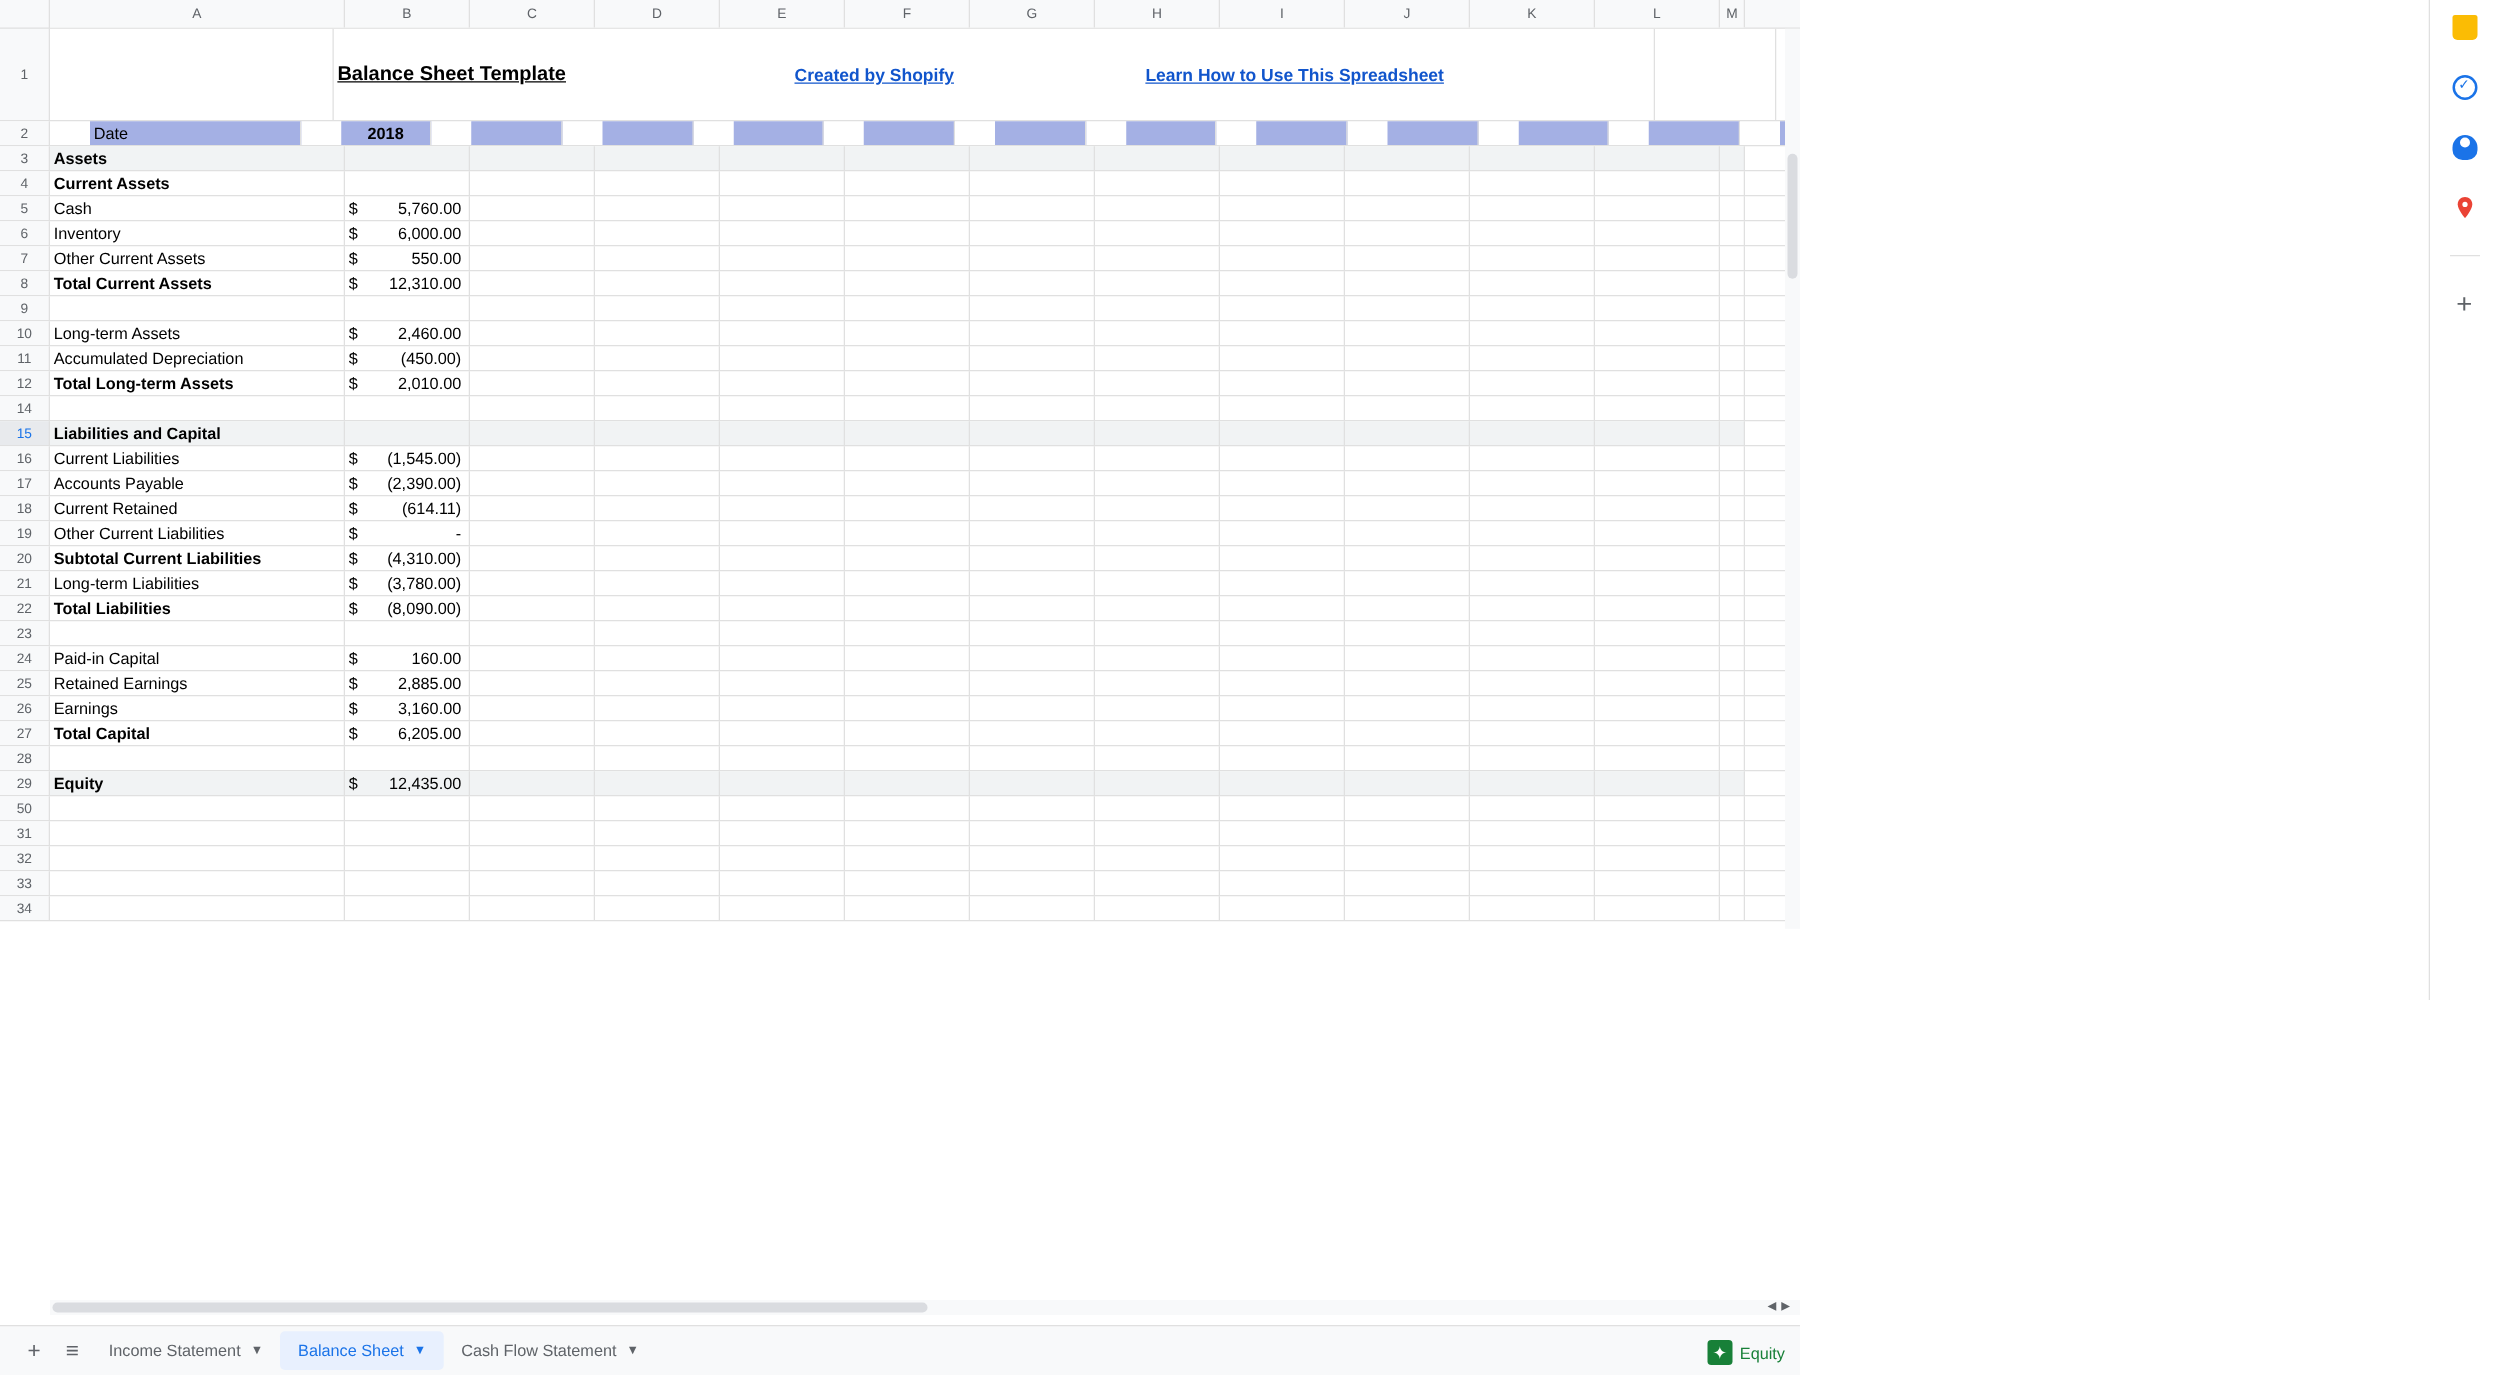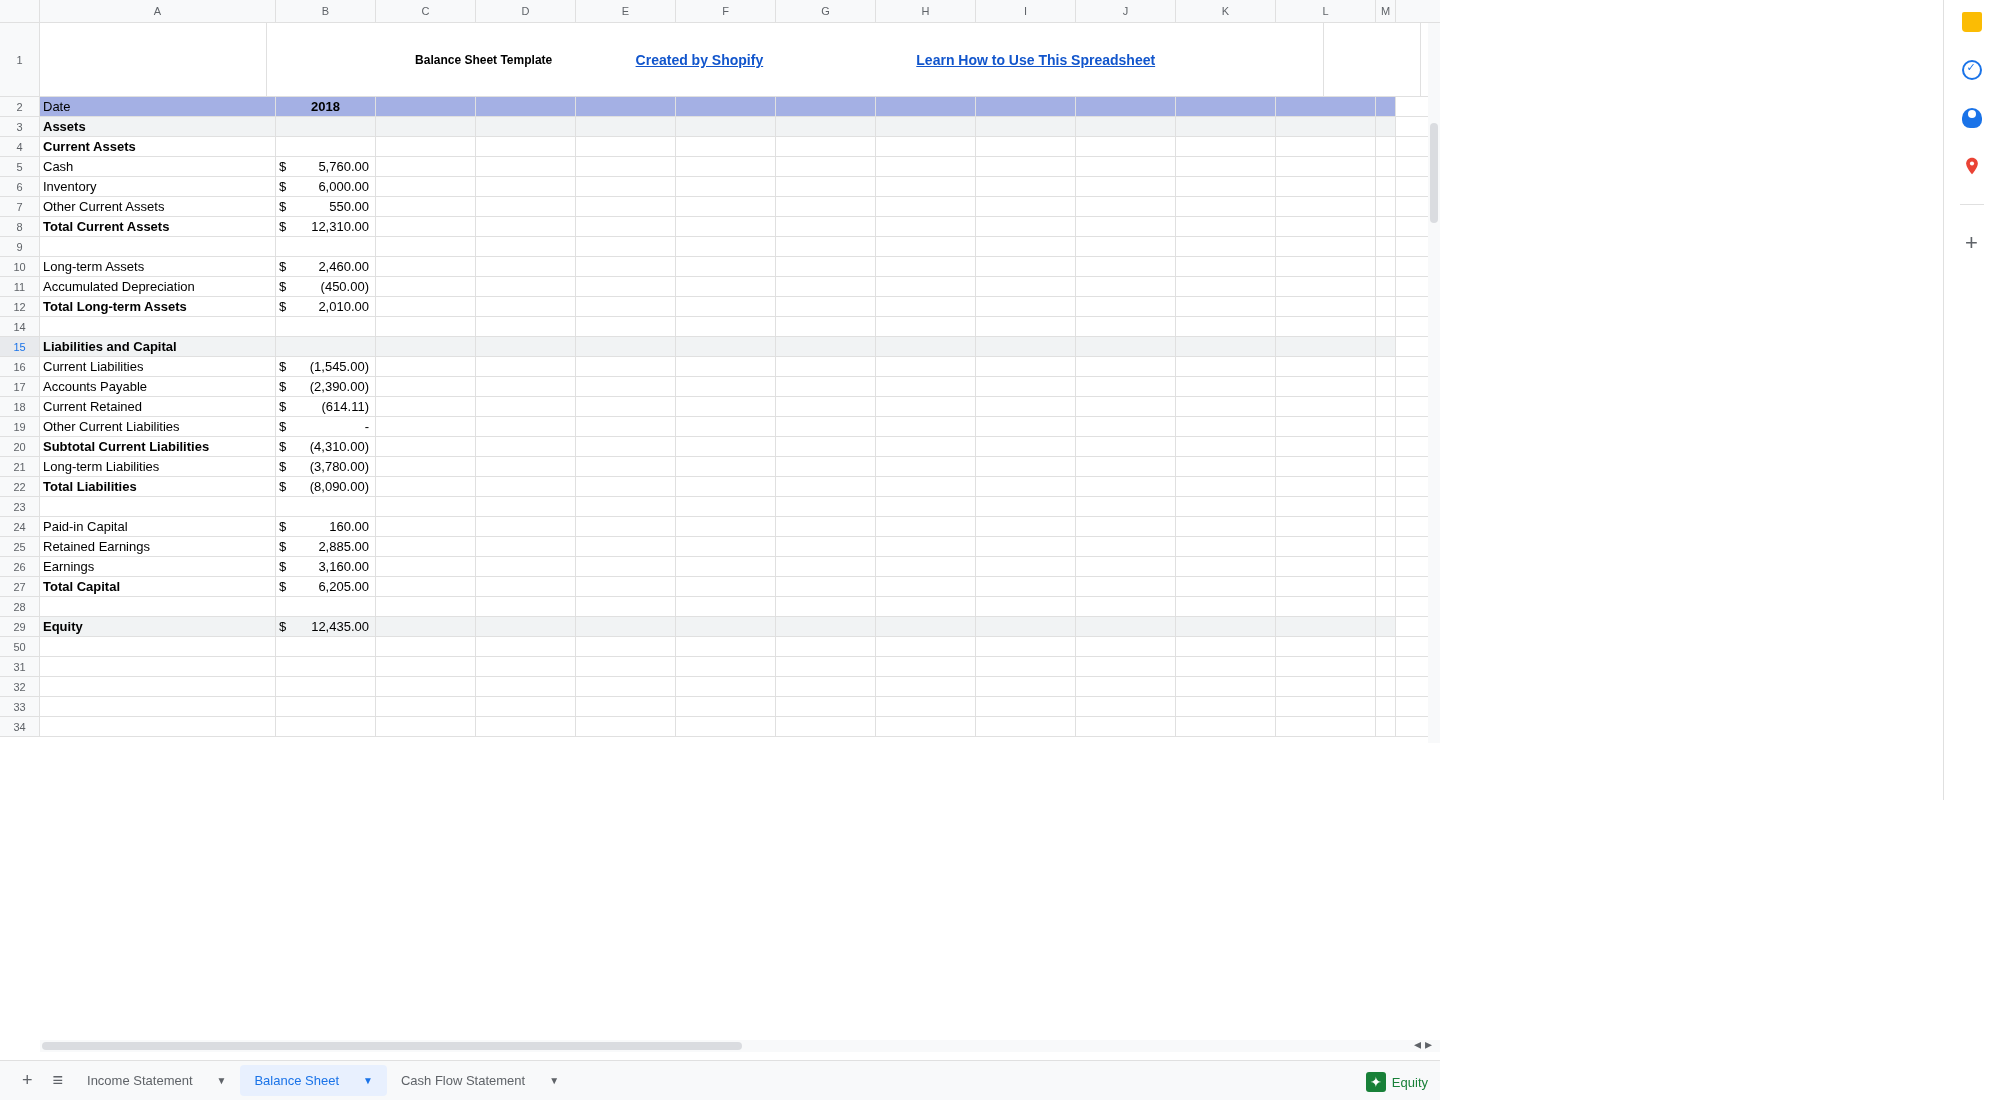--- a/index.html
+++ b/index.html
@@ -91,23 +91,23 @@
     .cell-E { width: 100px; }
     .cell-F { width: 100px; }
     .cell-G { width: 100px; }
     .cell-H { width: 100px; }
     .cell-I { width: 100px; }
     .cell-J { width: 100px; }
     .cell-K { width: 100px; }
     .cell-L { width: 100px; }
     .cell-M { width: 20px; }
     .bold { font-weight: bold; }
-    .header-title { font-size: 12px; font-weight: bold; text-align: right; }
+    .header-title { font-size: 16px; font-weight: bold; text-align: left; text-decoration: underline; }
     .link-cell { color: #1155cc; text-decoration: underline; font-weight: bold; font-size: 14px; text-align: center; }
-    .row-purple .cell { background: #a4b0e4; }
+    .row-purple .cell { background: #a4b0e4; margin-left: 32px; }
     .row-gray .cell { background: #f1f3f4; }
     .currency-sym { display: inline-block; width: 12px; text-align: left; }
     .currency-val { display: inline-block; width: 78px; text-align: right; }
     .merge-span { border-right: none; }
     
     .hscroll-container {
       position: absolute;
       bottom: 48px;
       left: 40px;
       width: 1400px;
@@ -172,21 +172,21 @@
       font-size: 18px;
     }
     .sheet-tab {
       display: flex;
       align-items: center;
       padding: 8px 14px;
       color: #5f6368;
       font-size: 13px;
       font-weight: 500;
       cursor: pointer;
-      gap: 24px;
+      gap: 8px;
     }
     .sheet-tab.active {
       background: #e8f0fe;
       color: #1a73e8;
       border-radius: 4px;
     }
     .tab-caret { font-size: 10px; }
     
     .explore-btn {
       position: absolute;

